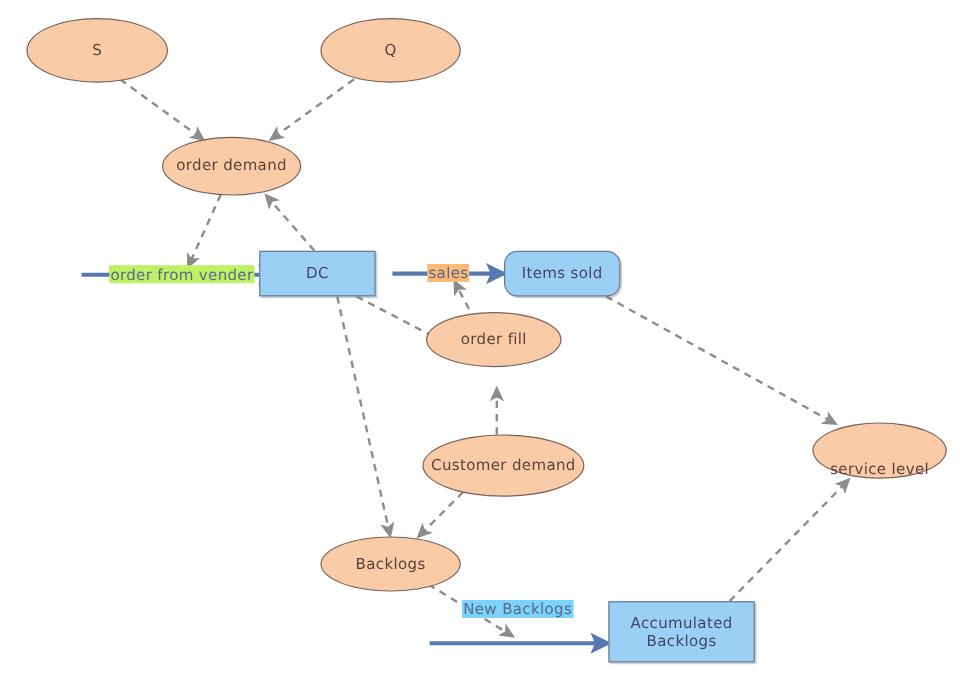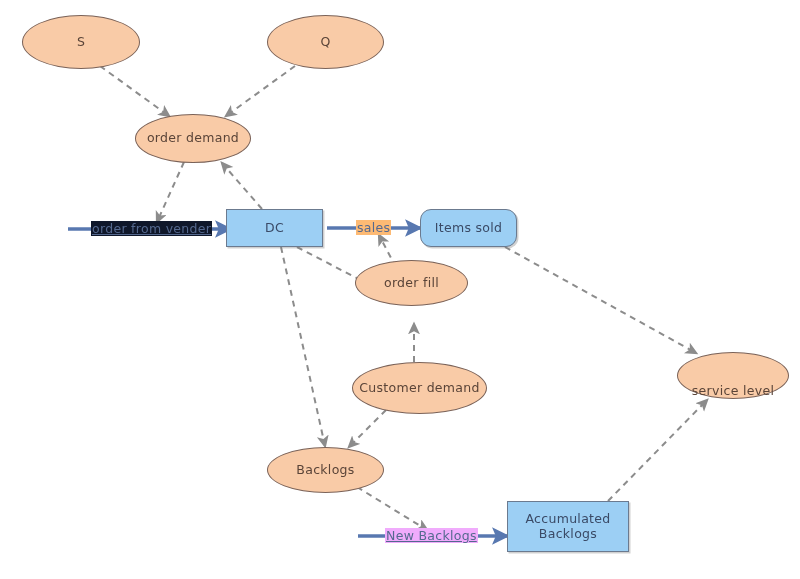--- a/index.html
+++ b/index.html
@@ -96,21 +96,21 @@
   <div id="node-layer">
       <div class="node ellipse" style="left: 22px; top: 15px; width: 118px; height: 54px;">
         <span style="white-space: pre-line;">S</span>
       </div>
       <div class="node ellipse" style="left: 267px; top: 15px; width: 117px; height: 54px;">
         <span style="white-space: pre-line;">Q</span>
       </div>
       <div class="node ellipse" style="left: 135px; top: 114px; width: 116px; height: 49px;">
         <span style="white-space: pre-line;">order demand</span>
       </div>
-      <div class="node box" style="left: 226px; top: 209px; width: 97px; height: 38px;">
+      <div class="node box" style="left: 216px; top: 209px; width: 97px; height: 38px;">
         <span style="white-space: pre-line;">DC</span>
       </div>
       <div class="node box" style="left: 420px; top: 209px; width: 97px; height: 38px; border-radius: 11px;">
         <span style="white-space: pre-line;">Items sold</span>
       </div>
       <div class="node ellipse" style="left: 355px; top: 260px; width: 113px; height: 46px;">
         <span style="white-space: pre-line;">order fill</span>
       </div>
       <div class="node ellipse" style="left: 352px; top: 362px; width: 135px; height: 52px;">
         <span style="white-space: pre-line;">Customer demand</span>
@@ -120,18 +120,18 @@
       </div>
       <div class="node ellipse" style="left: 677px; top: 352px; width: 112px; height: 47px; align-items: flex-end;">
         <span style="white-space: pre-line;">service level</span>
       </div>
       <div class="node box" style="left: 507px; top: 501px; width: 122px; height: 51px;">
         <span style="white-space: pre-line;">Accumulated
 Backlogs</span>
       </div>
     </div>
   <div id="flow-label-layer">
-      <span class="flow-label" style="left: 91px; top: 221px; background: #0f172a; padding: 0px 1px; text-decoration: underline;">order from vender</span>
+      <span class="flow-label" style="left: 91px; top: 221px; background: #bef264; padding: 0px 1px;">order from vender</span>
       <span class="flow-label" style="left: 356px; top: 220px; background: #fdba74; padding: 0px 1px;">sales</span>
-      <span class="flow-label" style="left: 385px; top: 528px; background: #f0abfc; padding: 0px 1px; text-decoration: underline;">New Backlogs</span>
+      <span class="flow-label" style="left: 385px; top: 500px; background: #7dd3fc; padding: 0px 1px;">New Backlogs</span>
     </div>
 
 </div>
 
 </body></html>

